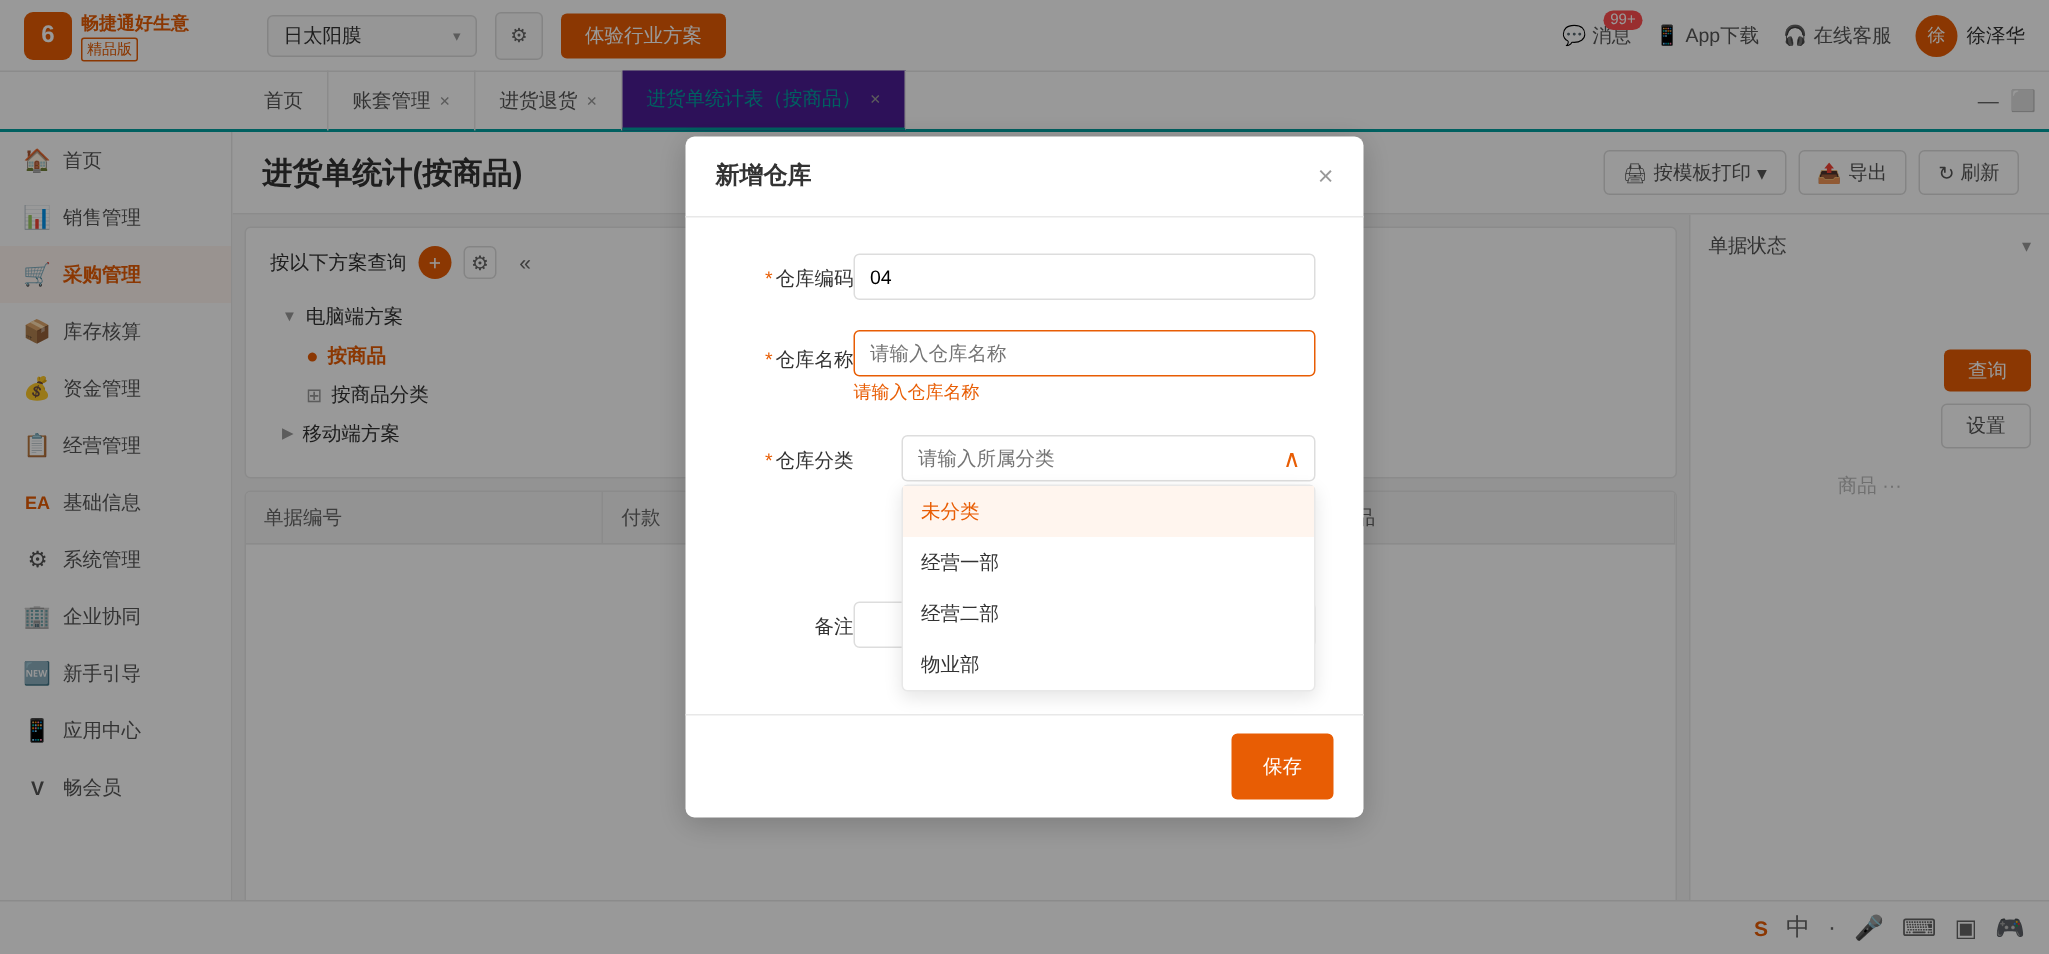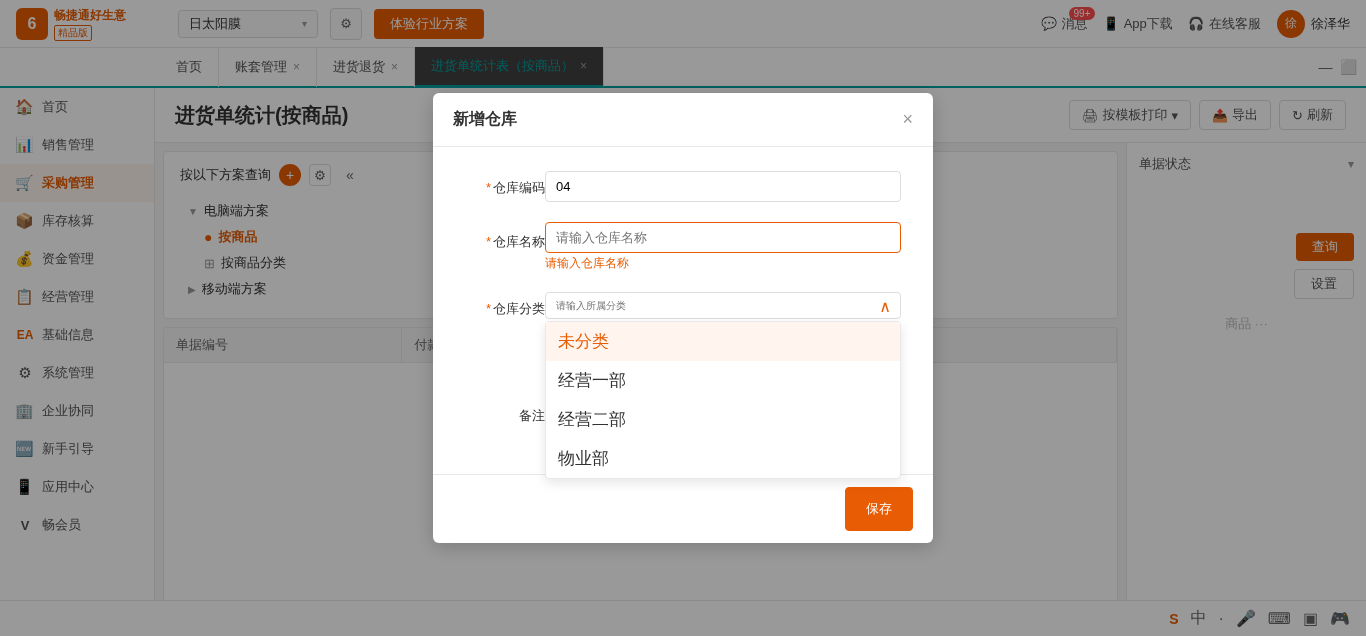--- a/index.html
+++ b/index.html
@@ -80,21 +80,21 @@
     .tab-item {
       height: 40px;
       display: flex; align-items: center;
       padding: 0 16px;
       cursor: pointer;
       border-right: 1px solid #e8e8e8;
       color: #555; font-size: 13px; gap: 6px;
       position: relative;
     }
     .tab-item.active {
-      background: #404040; color: #00a0a0; border-bottom: 2px solid #00a0a0;
+      background: #4c1d95; color: #00a0a0; border-bottom: 2px solid #00a0a0;
     }
     .tab-close { color: #999; font-size: 12px; cursor: pointer; }
     .tab-bar-actions {
       margin-left: auto; display: flex; align-items: center; gap: 8px; padding-right: 8px;
     }
     .tab-bar-btn { background: none; border: none; cursor: pointer; color: #666; font-size: 14px; }
 
     
     .main-layout { display: flex; height: calc(636px - 88px); }
 
@@ -159,21 +159,21 @@
 
     
     .overlay {
       position: fixed; top: 0; left: 0; width: 1366px; height: 636px;
       background: rgba(0,0,0,0.4); z-index: 100;
       display: flex; align-items: center; justify-content: center;
     }
 
     
     .modal {
-      background: white; border-radius: 6px; width: 500px;
+      background: white; border-radius: 6px; width: 452px;
       box-shadow: 0 4px 20px rgba(0,0,0,0.2);
       overflow: visible; position: relative;
     }
     .modal-header {
       display: flex; align-items: center; justify-content: space-between;
       padding: 16px 20px; border-bottom: 1px solid #e8e8e8;
     }
     .modal-title { font-size: 16px; font-weight: bold; color: #333; }
     .modal-close { cursor: pointer; color: #999; font-size: 18px; background: none; border: none; }
     .modal-body { padding: 24px 32px; }
@@ -192,36 +192,36 @@
     .form-label.required::before { content: '*'; color: #e85d04; margin-right: 2px; }
     .form-control {
       flex: 1; border: 1px solid #ddd; border-radius: 4px;
       padding: 7px 10px; font-size: 13px; outline: none;
       background: #fff;
     }
     .form-control.error { border-color: #e85d04; }
     .form-select-wrapper { flex: 1; position: relative; }
     .form-select-input {
       width: 100%; border: 1px solid #ddd; border-radius: 4px;
-      padding: 7px 56px 7px 10px; font-size: 10px; outline: none;
+      padding: 7px 56px 7px 10px; font-size: 13px; outline: none;
       background: #fff; cursor: pointer;
     }
     .select-arrow {
       position: absolute; right: 10px; top: 50%; transform: translateY(-50%);
       color: #e85d04; font-size: 16px; pointer-events: none;
     }
 
     
     .dropdown-list {
       position: absolute; top: calc(100% + 2px); left: 0; right: 0;
       background: white; border: 1px solid #e8e8e8; border-radius: 4px;
       box-shadow: 0 4px 12px rgba(0,0,0,0.1); z-index: 200;
     }
     .dropdown-item {
-      padding: 8px 12px; cursor: pointer; font-size: 17px; color: #333;
+      padding: 8px 12px; cursor: pointer; font-size: 13px; color: #333;
     }
     .dropdown-item.selected { background: #fff5ee; color: #e85d04; }
 
     
     .btn { padding: 12px 20px; border-radius: 4px; cursor: pointer; font-size: 13px; border: 1px solid; }
     .btn-save { background: #e85d04; border-color: #e85d04; color: white; }
 
     
     .bottom-bar {
       height: 36px; background: #fff; border-top: 1px solid #e8e8e8;
@@ -456,21 +456,21 @@
       </div>
 
       <div class="form-row" style="flex-direction:column;">
         <div style="display:flex;align-items:center;width:100%;">
           <label class="form-label required">仓库名称</label>
           <input class="form-control error" type="text" placeholder="请输入仓库名称" style="">
         </div>
         <div style="margin-left:80px;color:#e85d04;font-size:12px;margin-top:2px;">请输入仓库名称</div>
       </div>
 
-      <div class="form-row" style="position:relative;">
+      <div class="form-row" style="position:relative;gap:32px;">
         <label class="form-label required">仓库分类</label>
         <div class="form-select-wrapper">
           <input class="form-select-input" type="text" placeholder="请输入所属分类" style="">
           <span class="select-arrow">∧</span>
           
           <div class="dropdown-list">
             <div class="dropdown-item selected">未分类</div>
             <div class="dropdown-item">经营一部</div>
             <div class="dropdown-item">经营二部</div>
             <div class="dropdown-item">物业部</div>

